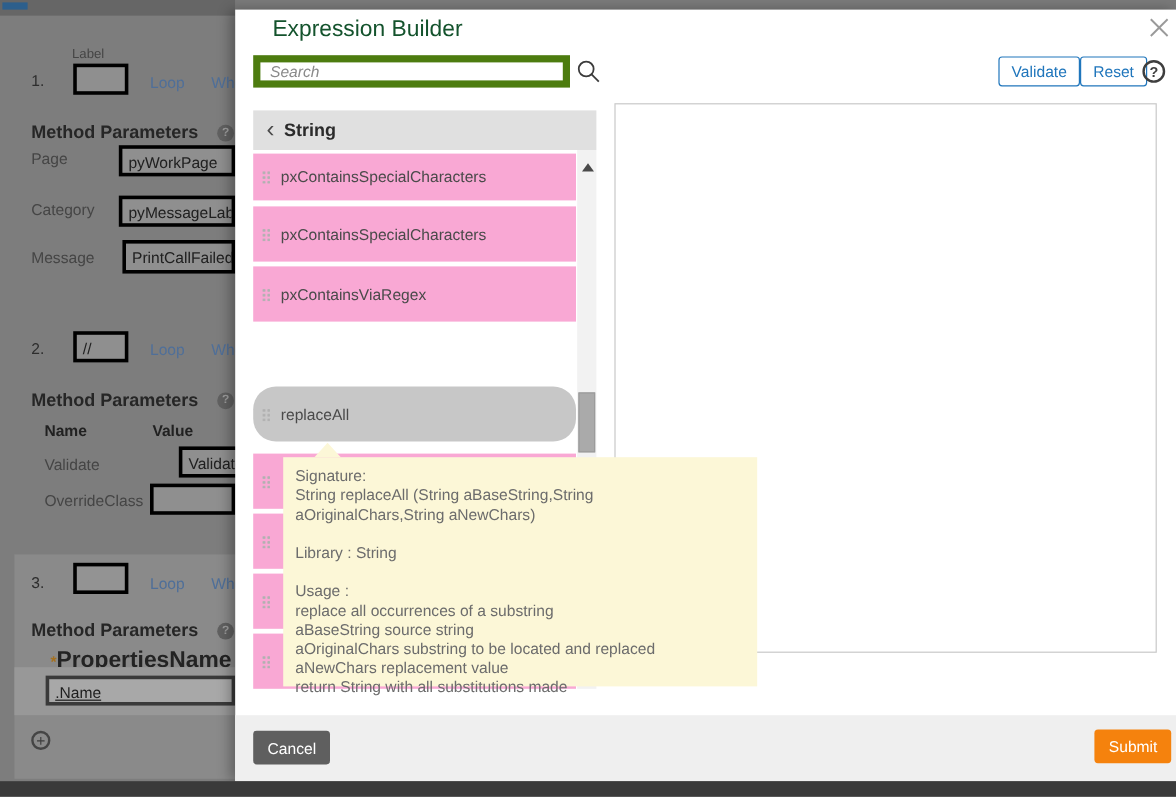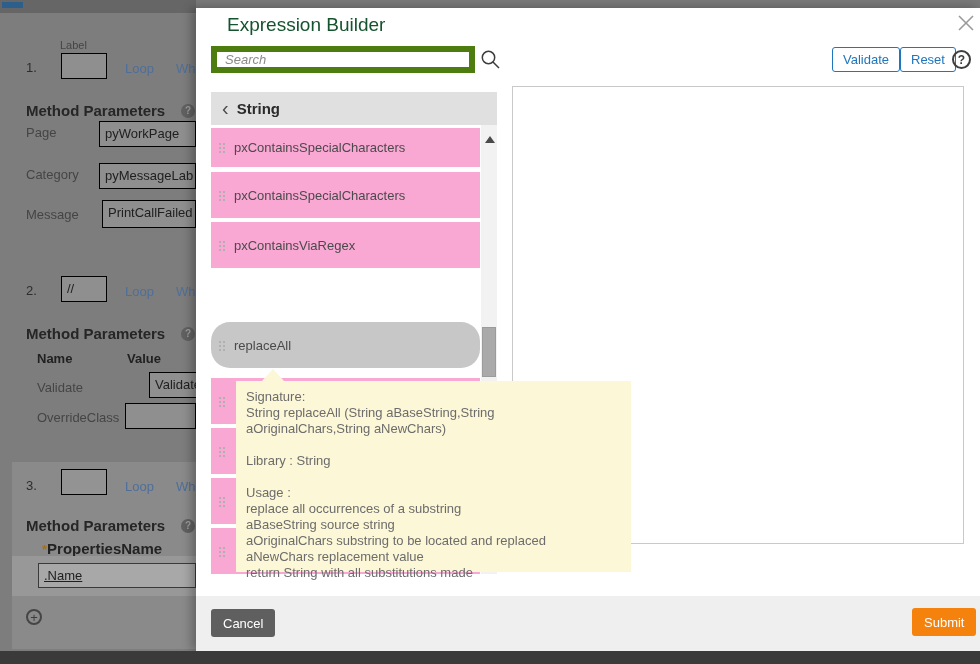--- a/index.html
+++ b/index.html
@@ -8,29 +8,29 @@
   .abs{position:absolute;}
 
   
   .bg-topbar{left:0;top:0;width:196px;height:13px;background:#666;}
   .bg-tab{left:2px;top:2px;width:21px;height:6px;background:#2d5f8c;}
   .bg-label{font-size:13px;color:#454545;}
   .bg-label.small{font-size:11px;}
   .bg-num{font-size:13px;color:#2d2d2d;}
   .bg-head{font-size:15px;font-weight:bold;color:#262626;}
   .bg-link{font-size:13px;color:#4f6f99;}
-  .bg-input{background:#8f8f8f;border:1px solid #000000;font-size:13px;color:#202020;
+  .bg-input{background:#8f8f8f;border:3px solid #000000;font-size:13px;color:#202020;
             padding:4px 5px;overflow:hidden;white-space:nowrap;}
   .bg-help{width:14px;height:14px;border-radius:50%;background:#616161;color:#9d9d9d;
            font-size:10px;font-weight:bold;text-align:center;line-height:14px;}
   .bg-colhead{font-size:13px;font-weight:bold;color:#212121;}
   .bg-panel{background:#8a8a8a;}
   .bg-band{background:#989898;}
   .bg-star{color:#a5701e;font-weight:bold;font-size:13px;}
-  .bg-req{color:#232323;font-weight:bold;font-size:15px;}
+  .bg-req{color:#232323;font-weight:bold;font-size:19px;}
   .bg-plus{width:16px;height:16px;border-radius:50%;border:2px solid #454545;color:#3d3d3d;
            font-size:13px;line-height:13px;text-align:center;}
   .bottom-strip{left:0;top:651px;width:980px;height:13px;background:#3a3a3a;z-index:40;}
   .top-strip{left:196px;top:0;width:784px;height:8px;background:#7a7a7a;z-index:5;}
 
   
   .modal{left:196px;top:8px;width:784px;height:643px;background:#fff;z-index:10;
          box-shadow:-4px 0 10px rgba(0,0,0,.30);}
   .m-title{left:31px;top:6px;font-size:19px;color:#14532d;}
   .m-close{left:760px;top:5px;width:20px;height:20px;cursor:pointer;}

